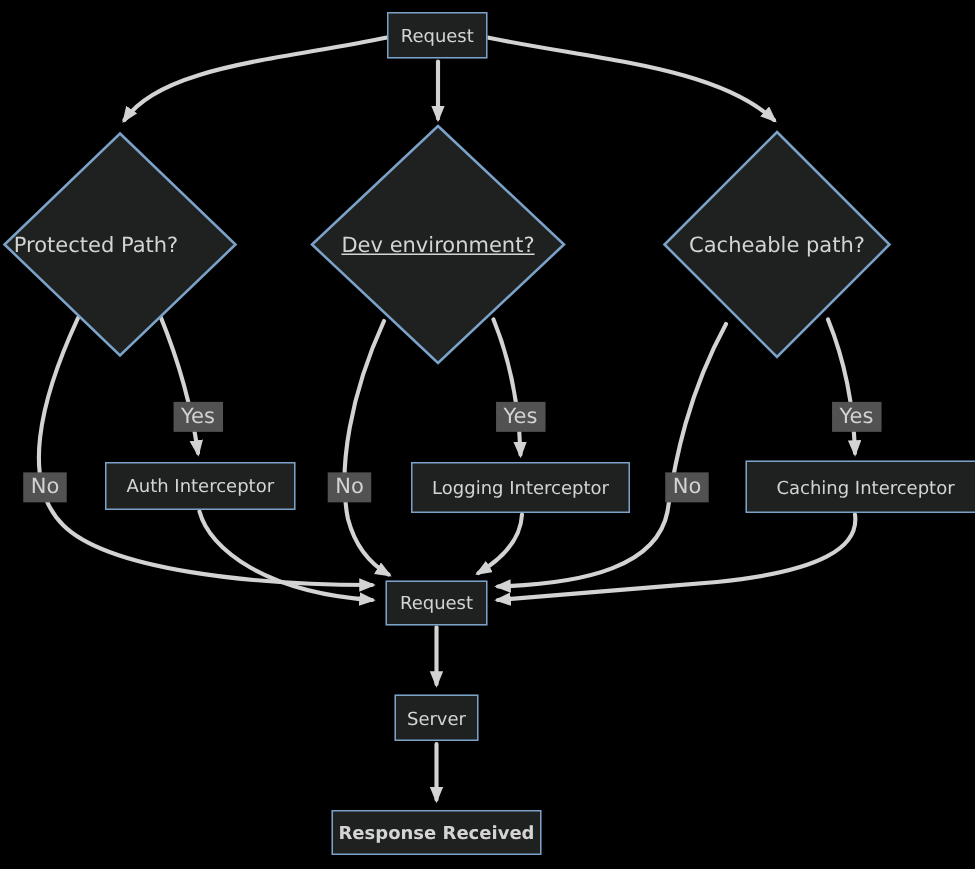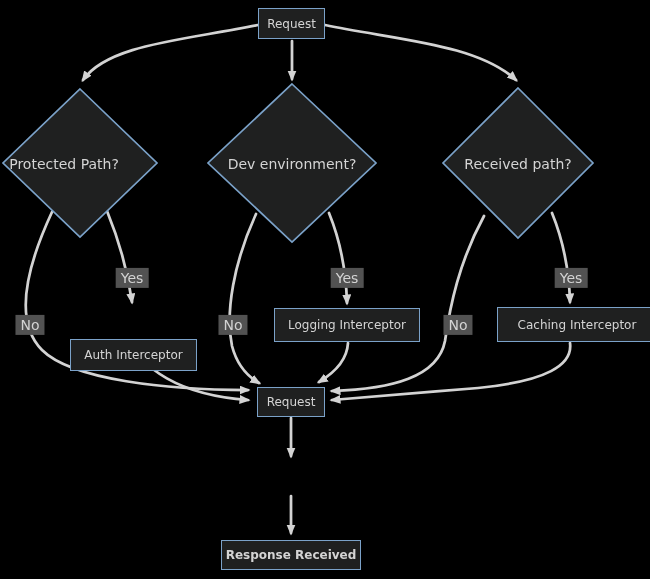--- a/index.html
+++ b/index.html
@@ -65,30 +65,31 @@
 
     <path class="edge" marker-end="url(#arrow)" d="M 291 418 L 291 456"></path>
     <path class="edge" marker-end="url(#arrow)" d="M 291 496 L 291 533"></path>
 
     <polygon class="diamond" points="80,89 157,163 80,237 3,163"></polygon>
     <polygon class="diamond" points="292,84 376,163 292,242 208,163"></polygon>
     <polygon class="diamond" points="518,88 593,163 518,238 443,163"></polygon>
   </svg>
 
   <div class="diamond-label" style="left:64px;top:164px;text-align:right;">Protected Path?</div>
-  <div class="diamond-label" style="left:292px;top:164px;">Dev environment?</div>
-  <div class="diamond-label" style="left:518px;top:164px;">Received path?</div>
+  <div class="diamond-label" style="left:292px;top:164px;text-decoration:underline;">Dev environment?</div>
+  <div class="diamond-label" style="left:518px;top:164px;">Cacheable path?</div>
 
   <div class="edge-label" style="left:132px;top:278px;">Yes</div>
   <div class="edge-label" style="left:30px;top:325px;">No</div>
   <div class="edge-label" style="left:347px;top:278px;">Yes</div>
   <div class="edge-label" style="left:233px;top:325px;">No</div>
   <div class="edge-label" style="left:571px;top:278px;">Yes</div>
   <div class="edge-label" style="left:458px;top:325px;">No</div>
 
   <div class="node" style="left:258px;top:8px;width:67px;height:31px;">Request</div>
-  <div class="node" style="left:70px;top:308px;width:127px;height:32px;margin-top:31px;">Auth Interceptor</div>
+  <div class="node" style="left:70px;top:308px;width:127px;height:32px;">Auth Interceptor</div>
   <div class="node" style="left:274px;top:308px;width:146px;height:34px;">Logging Interceptor</div>
   <div class="node" style="left:497px;top:307px;width:160px;height:35px;">Caching Interceptor</div>
   <div class="node" style="left:257px;top:387px;width:68px;height:30px;">Request</div>
+  <div class="node" style="left:263px;top:463px;width:56px;height:31px;">Server</div>
   <div class="node" style="left:221px;top:540px;width:140px;height:30px;font-weight:bold;">Response Received</div>
 
 </div>
 
 </body></html>

